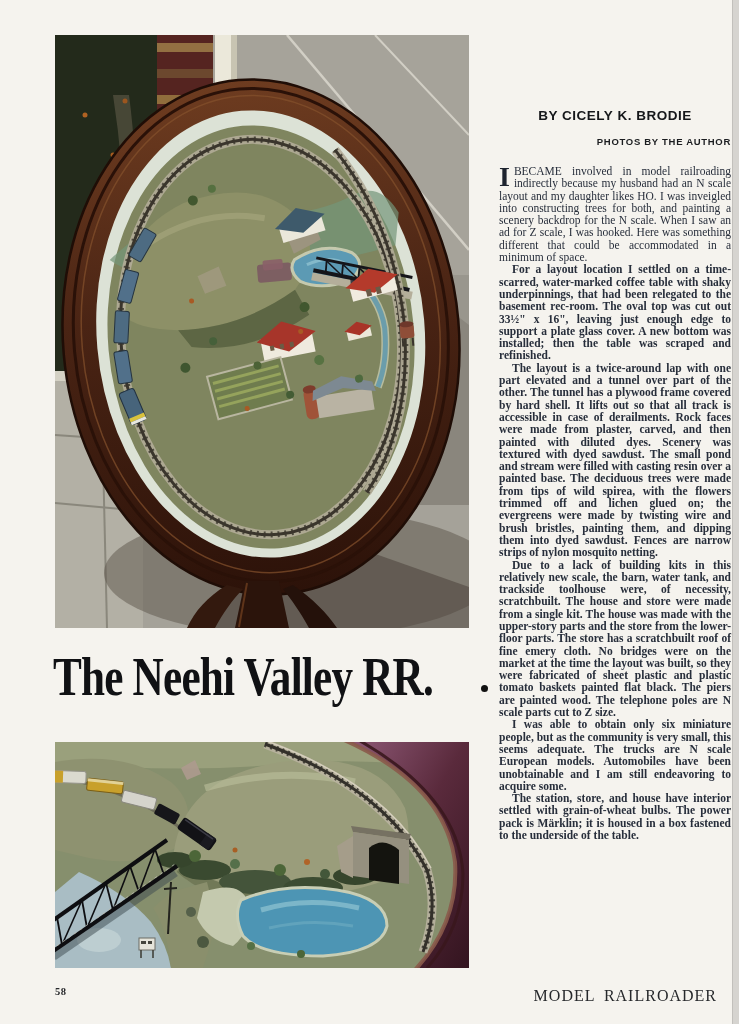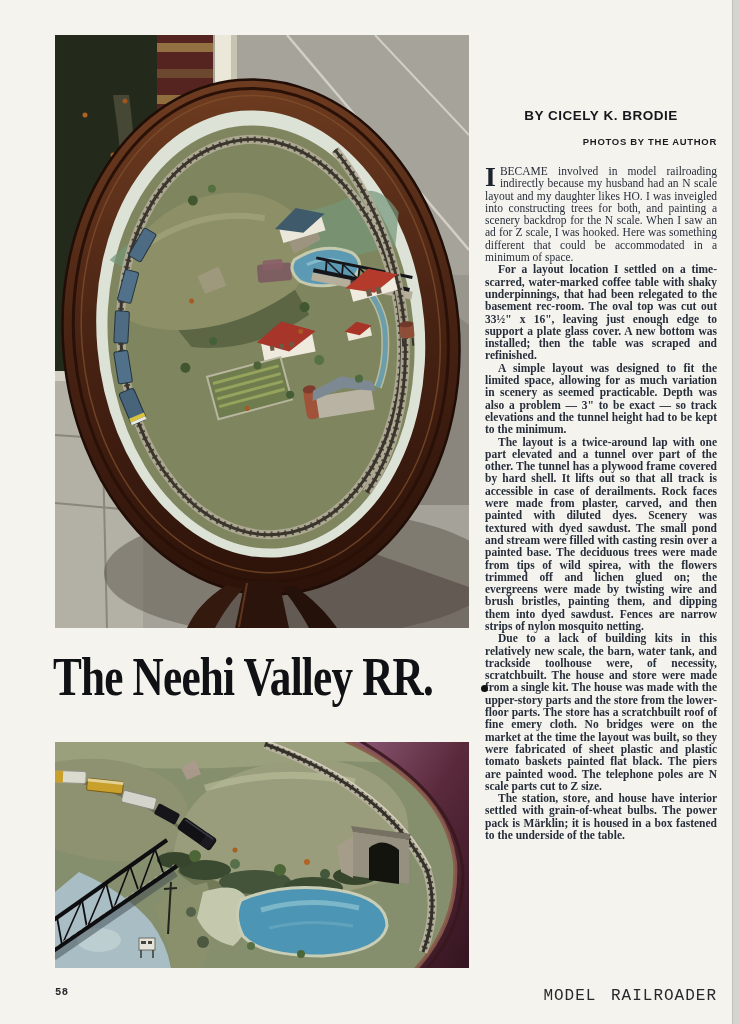--- a/index.html
+++ b/index.html
@@ -11,32 +11,32 @@
   .scan-edge{position:absolute;right:0;top:0;bottom:0;width:6px;background:#d6d4d0;border-left:1px solid #c2c0bc;}
   figure{margin:0;padding:0;position:absolute;}
   .photo-top{left:55px;top:35px;width:414px;height:593px;}
   .photo-bottom{left:55px;top:742px;width:414px;height:226px;}
   .photo-top svg,.photo-bottom svg{display:block;width:100%;height:100%;}
   .title{
     position:absolute;left:53px;top:646px;margin:0;white-space:nowrap;
     font-family:"Liberation Serif",serif;font-weight:bold;color:#101114;
     font-size:54px;letter-spacing:-1px;transform:scaleX(.80);transform-origin:left top;
   }
-  .column{position:absolute;left:485px;top:108px;width:232px;}
+  .column{position:absolute;left:499px;top:108px;width:232px;}
   .byline{margin:0;text-align:center;font-family:"Liberation Sans",sans-serif;
     font-weight:bold;font-size:13.5px;letter-spacing:.5px;color:#15171a;}
   .credit{margin:13px 0 0 0;text-align:right;font-family:"Liberation Sans",sans-serif;
     font-weight:bold;font-size:9.5px;letter-spacing:.7px;color:#1a1c1f;}
   .body-p{margin:0;font-size:11.5px;line-height:12.3px;text-align:justify;}
   .lead{margin-top:18px;}
   .indent{text-indent:13px;font-weight:bold;}
   .dropcap{float:left;font-weight:bold;font-size:28px;line-height:22px;padding:1px 4px 0 0;color:#1d232e;}
   .marker-dot{position:absolute;left:481px;top:685px;width:7px;height:7px;border-radius:50%;background:#111;}
   .footer{position:absolute;left:55px;right:22px;top:986px;height:14px;
-    font-family:Liberation Mono, monospace;color:#26282b;}
+    font-family:Liberation Serif, serif;color:#26282b;}
   .folio{position:absolute;left:0;top:0;font-weight:bold;font-size:10.5px;letter-spacing:.5px;}
   .mag{position:absolute;right:0;top:1px;font-size:16px;letter-spacing:1px;word-spacing:4px;}
 </style>
 </head>
 <body>
 
 <div class="page">
 
   <figure class="photo-top">
     <svg viewBox="0 0 414 593" preserveAspectRatio="none">
@@ -340,23 +340,23 @@
         <line x1="109" y1="147" x2="122" y2="146" stroke="#23231e" stroke-width="2"></line>
       </g>
     </svg>
   </figure>
 
   <div class="column">
     <p class="byline">BY CICELY K. BRODIE</p>
     <p class="credit">PHOTOS BY THE AUTHOR</p>
     <p class="body-p lead"><span class="dropcap">I</span><span>BECAME involved in model railroading indirectly because my husband had an N scale layout and my daughter likes HO. I was inveigled into constructing trees for both, and painting a scenery backdrop for the N scale. When I saw an ad for Z scale, I was hooked. Here was something different that could be accommodated in a minimum of space.</span></p>
     <p class="body-p indent">For a layout location I settled on a time-scarred, water-marked coffee table with shaky underpinnings, that had been relegated to the basement rec-room. The oval top was cut out 33½" x 16", leaving just enough edge to support a plate glass cover. A new bottom was installed; then the table was scraped and refinished.</p>
-    <p class="body-p indent">A simple layout was designed to fit the limited space, allowing for as much variation in scenery as seemed practicable. Depth was also a problem — 3" to be exact — so track elevations and the tunnel height had to be kept to the minimum.</p>
     <p class="body-p indent">The layout is a twice-around lap with one part elevated and a tunnel over part of the other. The tunnel has a plywood frame covered by hard shell. It lifts out so that all track is accessible in case of derailments. Rock faces were made from plaster, carved, and then painted with diluted dyes. Scenery was textured with dyed sawdust. The small pond and stream were filled with casting resin over a painted base. The deciduous trees were made from tips of wild spirea, with the flowers trimmed off and lichen glued on; the evergreens were made by twisting wire and brush bristles, painting them, and dipping them into dyed sawdust. Fences are narrow strips of nylon mosquito netting.</p>
     <p class="body-p indent">Due to a lack of building kits in this relatively new scale, the barn, water tank, and trackside toolhouse were, of necessity, scratchbuilt. The house and store were made from a single kit. The house was made with the upper-story parts and the store from the lower-floor parts. The store has a scratchbuilt roof of fine emery cloth. No bridges were on the market at the time the layout was built, so they were fabricated of sheet plastic and plastic tomato baskets painted flat black. The piers are painted wood. The telephone poles are N scale parts cut to Z size.</p>
+    <p class="body-p indent">I was able to obtain only six miniature people, but as the community is very small, this seems adequate. The trucks are N scale European models. Automobiles have been unobtainable and I am still endeavoring to acquire some.</p>
     <p class="body-p indent">The station, store, and house have interior settled with grain-of-wheat bulbs. The power pack is Märklin; it is housed in a box fastened to the underside of the table.</p>
   </div>
 
   <span class="marker-dot"></span>
 
   <div class="footer">
     <span class="folio">58</span>
     <span class="mag">MODEL RAILROADER</span>
   </div>
 

